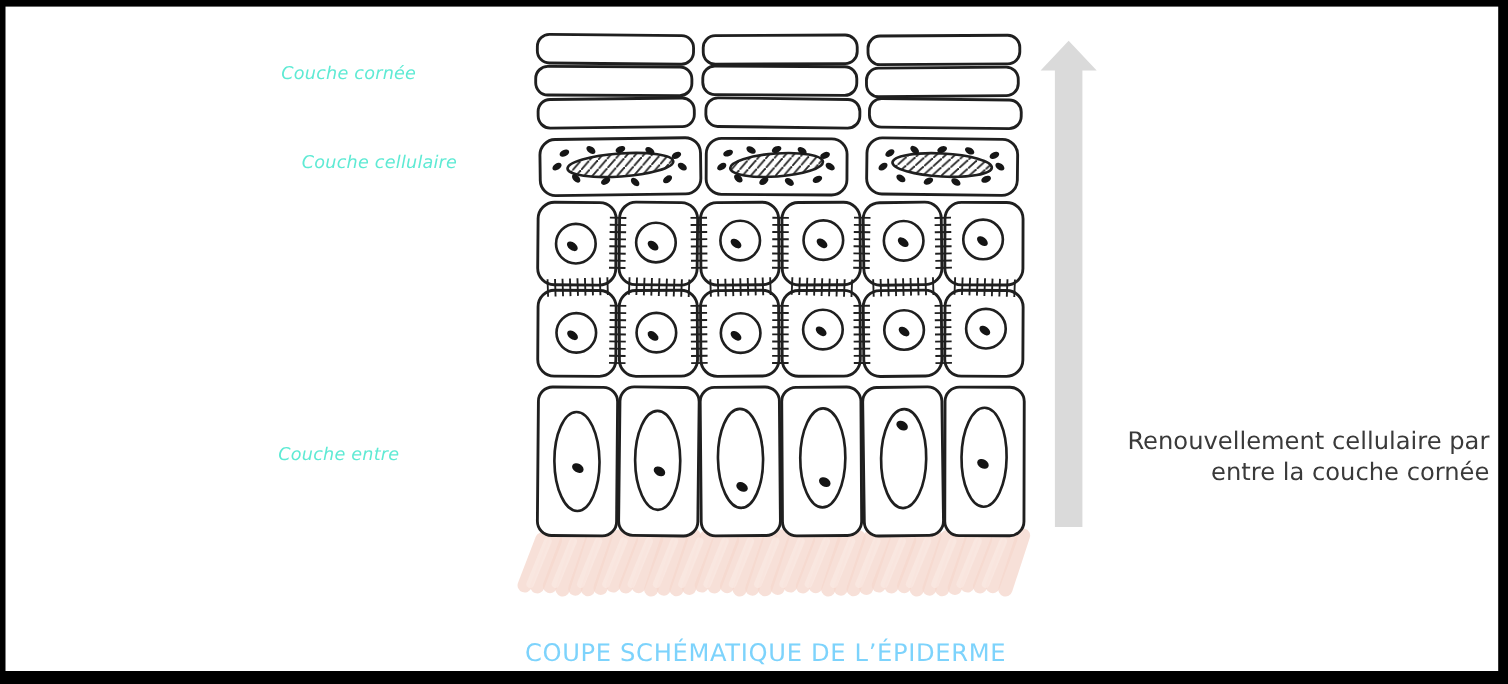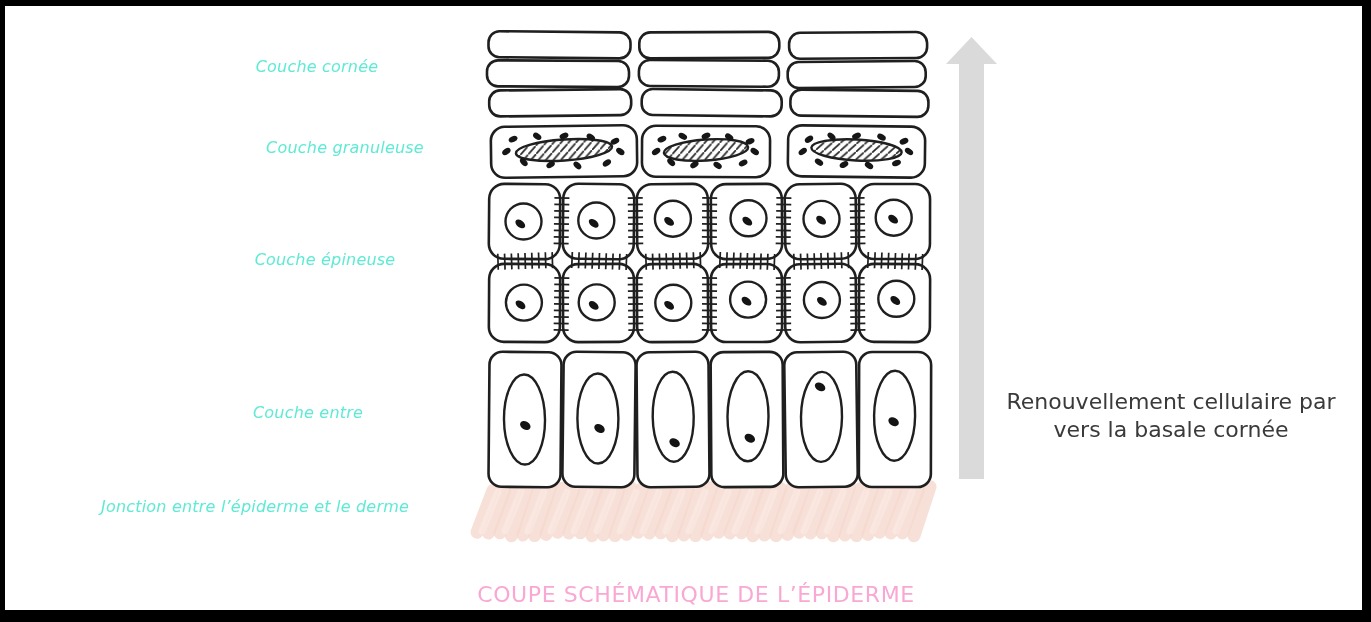--- a/index.html
+++ b/index.html
@@ -7,27 +7,27 @@
     position:relative;width:1371px;height:622px;background:#000;overflow:hidden;
     font-family:"DejaVu Sans",sans-serif;
   }
   .canvas{position:absolute;left:5px;top:6px;width:1357px;height:604px;background:#ffffff;}
   svg.fig{position:absolute;left:0;top:0;pointer-events:none;}
   .layer-label{
     position:absolute;transform:translateX(-50%);white-space:nowrap;
     font-style:italic;font-size:16px;color:#5eead4;letter-spacing:.2px;
   }
   .arrow-caption{
-    position:absolute;left:988px;top:388px;width:366px;text-align:center;
+    position:absolute;left:988px;top:388px;width:366px;text-align:right;
     font-size:22px;line-height:28px;color:#3a3a3a;
   }
   .arrow-caption div{white-space:nowrap;}
   .figure-title{
     position:absolute;left:470px;top:582px;width:452px;text-align:center;
-    font-size:22px;letter-spacing:.6px;color:#f9a8d4;white-space:nowrap;
+    font-size:22px;letter-spacing:.6px;color:#7dd3fc;white-space:nowrap;
   }
 </style>
 </head>
 <body>
 
 <div class="page">
   <div class="canvas"></div>
 
   <svg class="fig" id="fig" width="1371" height="622" viewBox="0 0 1371 622">
     <defs>
@@ -375,24 +375,22 @@
         <rect x="785" y="352" width="72" height="135" rx="13" ry="13" fill="#fff" stroke="#1f1f1f" stroke-width="2.6" transform="rotate(-0.77 821 419.5)"></rect>
         <ellipse cx="821.5" cy="416.9" rx="20.5" ry="45" fill="#fff" stroke="#1f1f1f" stroke-width="2.4" transform="rotate(0.8 821.5 416.9)"></ellipse>
         <ellipse cx="820.1" cy="386.9" rx="5.6" ry="4" fill="#141414" transform="rotate(30 820.1 386.9)"></ellipse>
         <rect x="859" y="352" width="72" height="135" rx="13" ry="13" fill="#fff" stroke="#1f1f1f" stroke-width="2.6" transform="rotate(0.14 895 419.5)"></rect>
         <ellipse cx="894.6" cy="415.7" rx="20.5" ry="45" fill="#fff" stroke="#1f1f1f" stroke-width="2.4" transform="rotate(0.7 894.6 415.7)"></ellipse>
         <ellipse cx="893.6" cy="421.7" rx="5.6" ry="4" fill="#141414" transform="rotate(30 893.6 421.7)"></ellipse>
       </g>
     </svg>
 
   <div class="layer-label" style="left:317px;top:57px">Couche cornée</div>
-  <div class="layer-label" style="left:345px;top:138px">Couche granuleuse</div>
-  <div class="layer-label" style="left:325px;top:250px">Couche épineuse</div>
+  <div class="layer-label" style="left:345px;top:138px">Couche cellulaire</div>
   <div class="layer-label" style="left:308px;top:403px">Couche entre</div>
-  <div class="layer-label" style="left:255px;top:497px">Jonction entre l’épiderme et le derme</div>
 
   <div class="arrow-caption">
     <div>Renouvellement cellulaire par</div>
-    <div>vers la basale cornée</div>
+    <div>entre la couche cornée</div>
   </div>
 
   <div class="figure-title">COUPE SCHÉMATIQUE DE L’ÉPIDERME</div>
 </div>
 
 </body></html>

